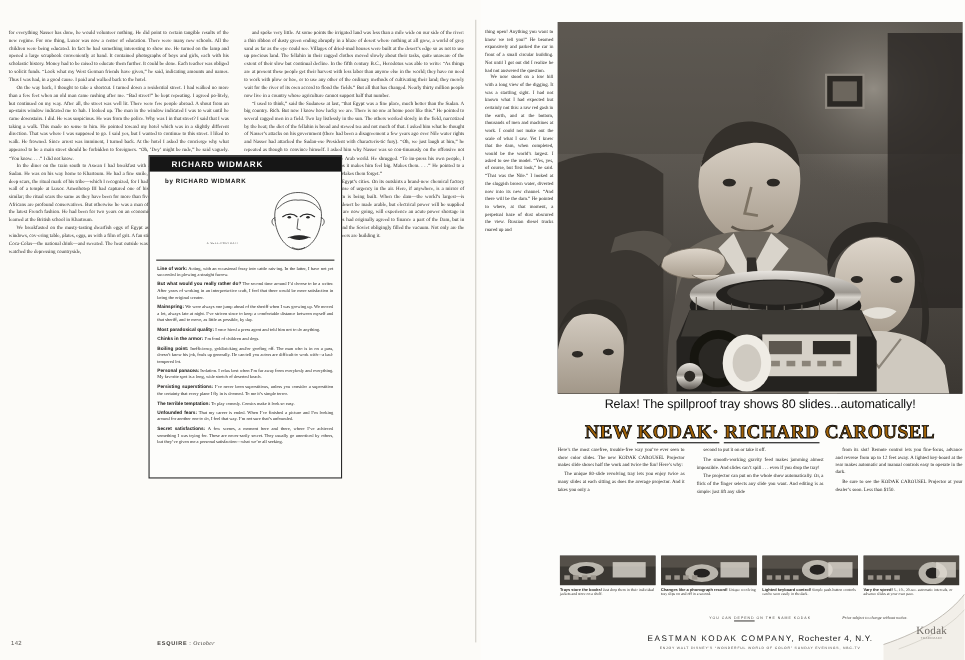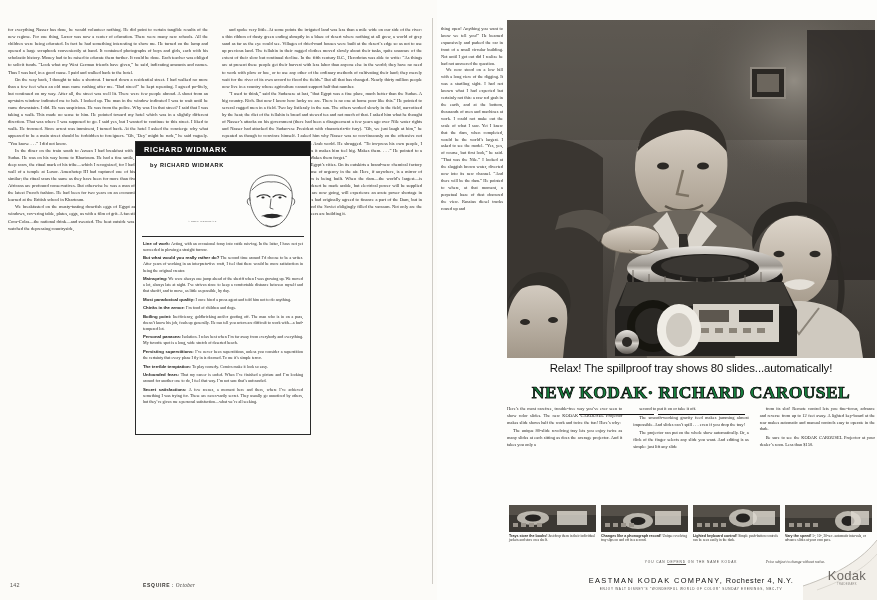--- a/index.html
+++ b/index.html
@@ -31,21 +31,21 @@
   
   .widmark{
     position:absolute;left:135px;top:141px;width:176px;height:294px;
     background:#fdfdfb;border:0.8px solid #2a2a2a;
     box-sizing:border-box;
     z-index:5;
   }
   .wm-bar{
     background:#161616;color:#fff;
     height:14px;display:flex;align-items:center;
-    padding-left:8px;
+    padding-left:20px;
   }
   .wm-bar span{
     font-family:"Liberation Sans", sans-serif;
     font-weight:bold;font-size:7.4px;letter-spacing:0.7px;
   }
   .wm-by{
     font-family:"Liberation Sans", sans-serif;
     font-weight:bold;font-size:5.6px;letter-spacing:0.6px;
     padding:6px 0 0 14px;color:#111;
   }
@@ -99,26 +99,26 @@
   .ad-head{
     position:absolute;left:70px;top:382px;width:368px;
     text-align:center;
     font-family:"Liberation Serif", serif;
     font-size:17.5px;font-weight:bold;letter-spacing:0.4px;
     color:#111;
     -webkit-text-stroke:0.35px #111;
     white-space:nowrap;
   }
   .ad-head .hollow{
-    color:#15803d;
+    color:#a16207;
     -webkit-text-stroke:0.75px #141414;
     text-shadow:0 0 0 #141414;
     font-family:Liberation Serif, serif;
   }
-  .ad-head .ul{border-bottom:1.1px solid #141414;padding-bottom:12px;}
+  .ad-head .ul{border-bottom:1.1px solid #141414;padding-bottom:0px;}
 
   .ad-cols{
     position:absolute;left:70px;top:406px;width:368px;height:92px;
     column-count:3;column-gap:11px;
     font-size:4.45px;line-height:6.8px;text-align:justify;color:#24221f;
   }
   .ad-cols p{margin:0 0 2px 0;text-indent:6px;}
   .ad-cols p.first{text-indent:0;}
 
   .thumbs{
@@ -151,22 +151,22 @@
     font-size:3.1px;letter-spacing:0.75px;color:#4b4845;margin-top:1.5px;
   }
   .price-note{
     position:absolute;right:52px;top:560px;
     font-style:italic;font-size:3.8px;color:#3d3a37;
   }
   .kodak-logo{
     position:absolute;right:4px;top:568px;width:52px;text-align:center;
   }
   .kodak-logo .kl-word{
-    font-family:Liberation Sans, sans-serif;
-    font-size:13px;color:#6f6b66;letter-spacing:0.3px;
+    font-family:Liberation Serif, serif;
+    font-size:10px;color:#6f6b66;letter-spacing:0.3px;
   }
   .kodak-logo .kl-sub{
     font-family:"Liberation Sans", sans-serif;
     font-size:2.6px;color:#8d8984;letter-spacing:0.4px;
   }
   .curl{position:absolute;right:0;top:540px;width:74px;height:60px;}
 
   
   .folio{
     position:absolute;left:10px;bottom:12px;

